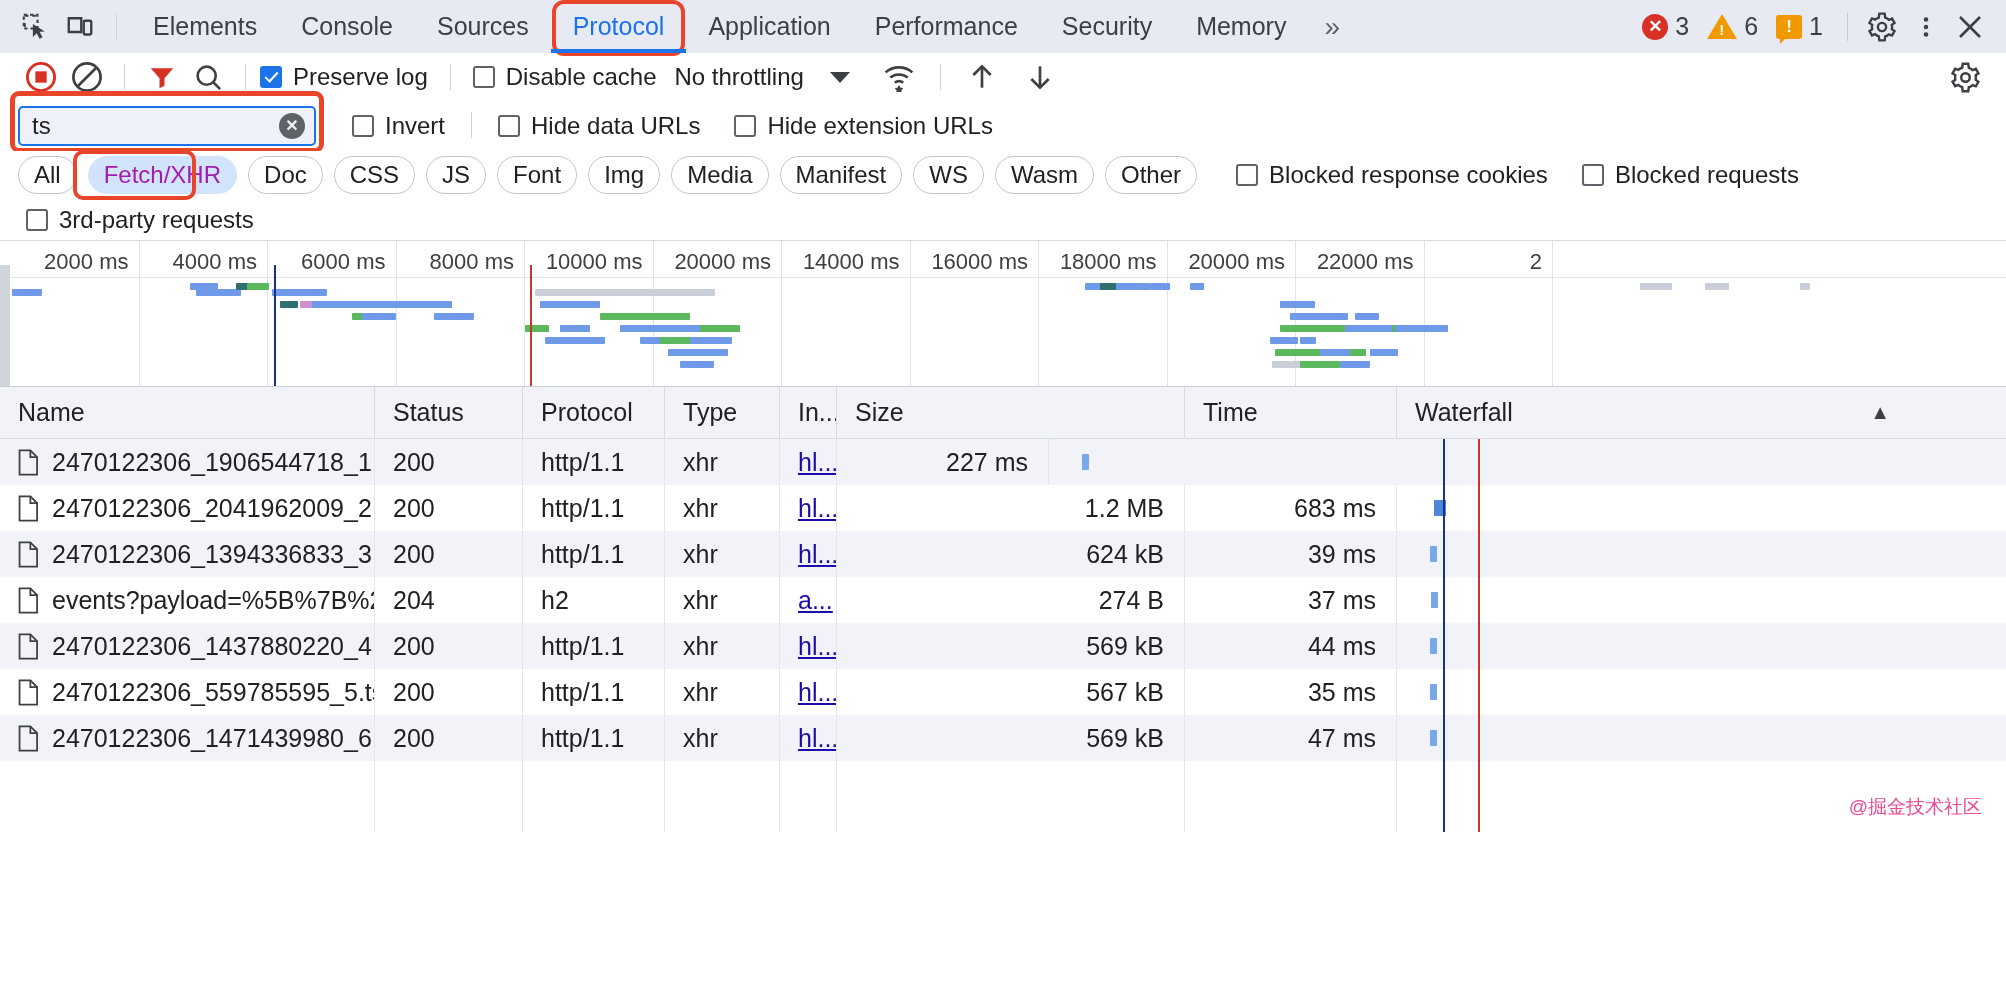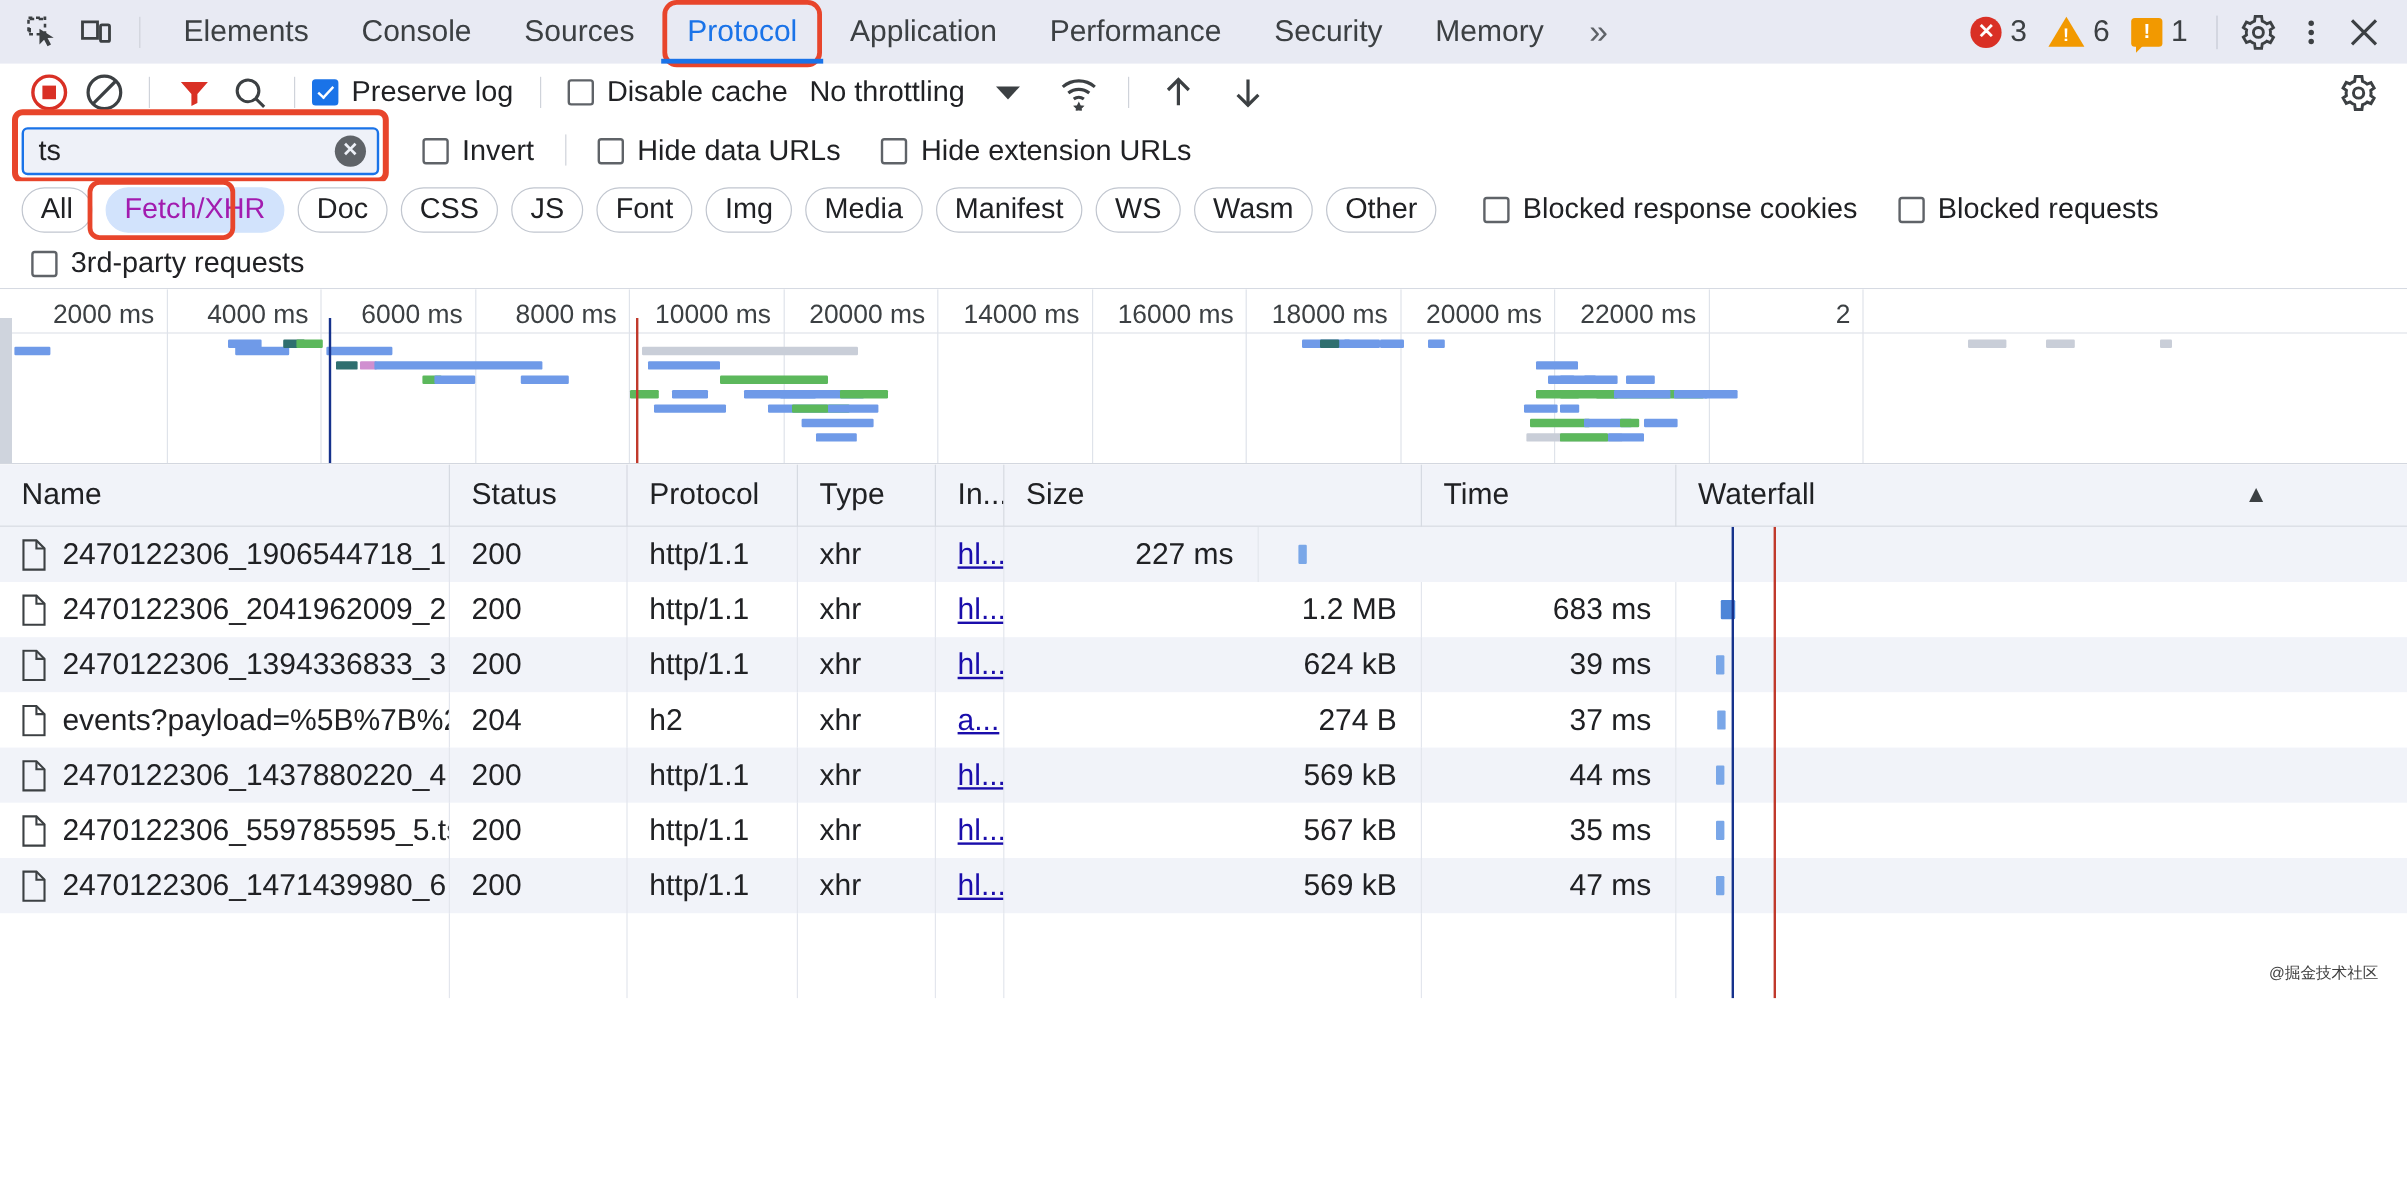--- a/index.html
+++ b/index.html
@@ -156,21 +156,21 @@
   .sort-arrow { margin-left: auto; margin-right: 16px; font-size: 20px; color: #3c4043;}
   .wf-line { position: absolute; top: 0; bottom: 0; width: 2px; }
   .wf-bar { position: absolute; width: 7px; height: 16px; background: #7aa7e8; border-radius: 1px;}
 
   
   .filler { position: absolute; left: 0; right: 0; top: 322px; bottom: 0;
      display: flex; pointer-events: none;}
   .filler-col { border-right: 1px solid #e3e6ed; height: 100%; flex: 0 0 auto;}
   .filler-col.last { border-right: none;}
 
-  .watermark { position: absolute; right: 24px; bottom: 12px; font-size: 13px; color: #404040;}
+  .watermark { position: absolute; right: 24px; bottom: 12px; font-size: 19px; color: #ec4899;}
 </style>
 </head>
 <body>
 
 <div id="app">
 
   <div class="tabbar">
     <div class="tb-icon">
       <svg width="30" height="30" viewBox="0 0 24 24" fill="none" stroke="#3c4043" stroke-width="1.7">
         <path d="M3 3h3M9 3h3M15 3v0M3 9v3M3 15h0" stroke-dasharray="3 3"></path>

